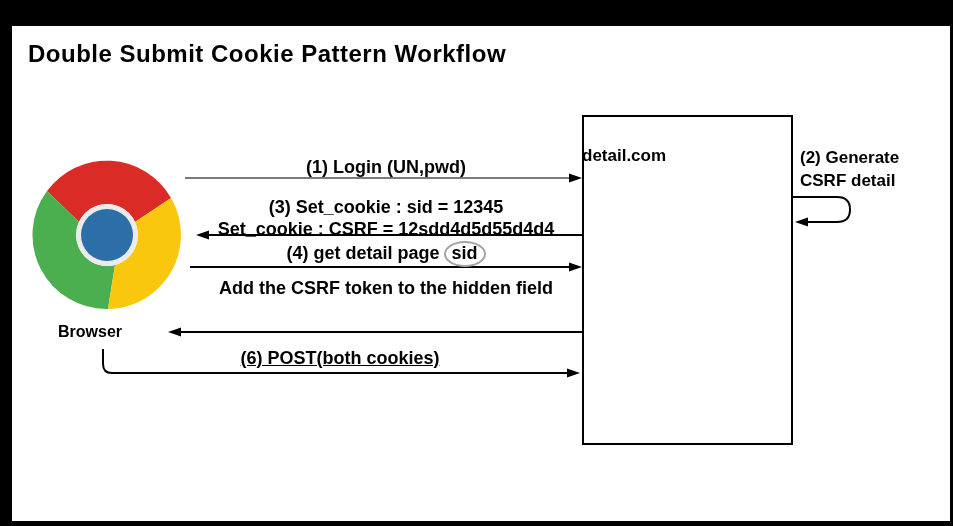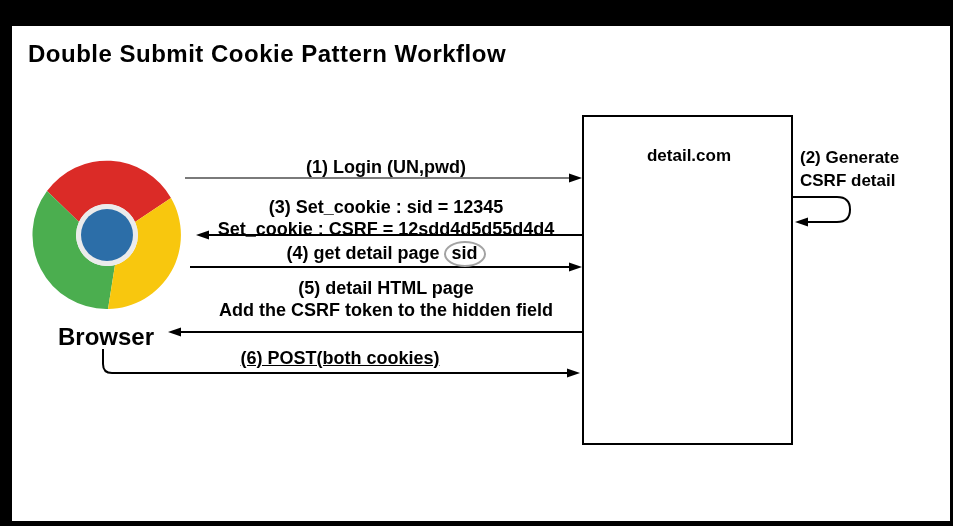--- a/index.html
+++ b/index.html
@@ -23,25 +23,25 @@
     left:190px;width:392px;text-align:center;
     font-size:18px;font-weight:bold;line-height:22px;
     z-index:3;white-space:nowrap;
   }
   .msg6{left:100px;width:480px;text-decoration:underline;}
   .server-box{
     left:582px;top:115px;width:211px;height:330px;
     border:2px solid #000;box-sizing:border-box;background:#fff;z-index:2;
   }
   .server-label{
-    left:582px;top:146px;width:214px;text-align:center;
+    left:582px;top:146px;width:214px;
     font-size:17px;font-weight:bold;z-index:3;
   }
   .browser-label{
-    left:58px;top:323px;font-size:24px;font-weight:bold;z-index:3;
+    left:58px;top:323px;font-size:16px;font-weight:bold;z-index:3;
   }
   .gen-label{
     left:800px;top:146px;width:130px;
     font-size:17px;font-weight:bold;line-height:23px;z-index:3;
   }
   .oval{
     display:inline-block;border:2px solid #a3a3a3;border-radius:50%;
     padding:0 6px 2px 6px;margin-left:4px;line-height:20px;
   }
   svg.overlay{position:absolute;left:0;top:0;z-index:2;}
@@ -97,21 +97,20 @@
 <div class="abs msg" style="top:196px">
   <div>(3) Set_cookie : sid = 12345</div>
   <div>Set_cookie : CSRF = 12sdd4d5d55d4d4</div>
 </div>
 
 <div class="abs msg" style="top:241px">
   <span>(4) get detail page</span><span class="oval">sid</span>
 </div>
 
 <div class="abs msg" style="top:277px">
-  <div>(5) detail HTML page</div>
   <div>Add the CSRF token to the hidden field</div>
 </div>
 
 <div class="abs msg msg6" style="top:347px">(6) POST(both cookies)</div>
 
 <div class="abs gen-label">
   <div>(2) Generate</div>
   <div>CSRF detail</div>
 </div>
 

